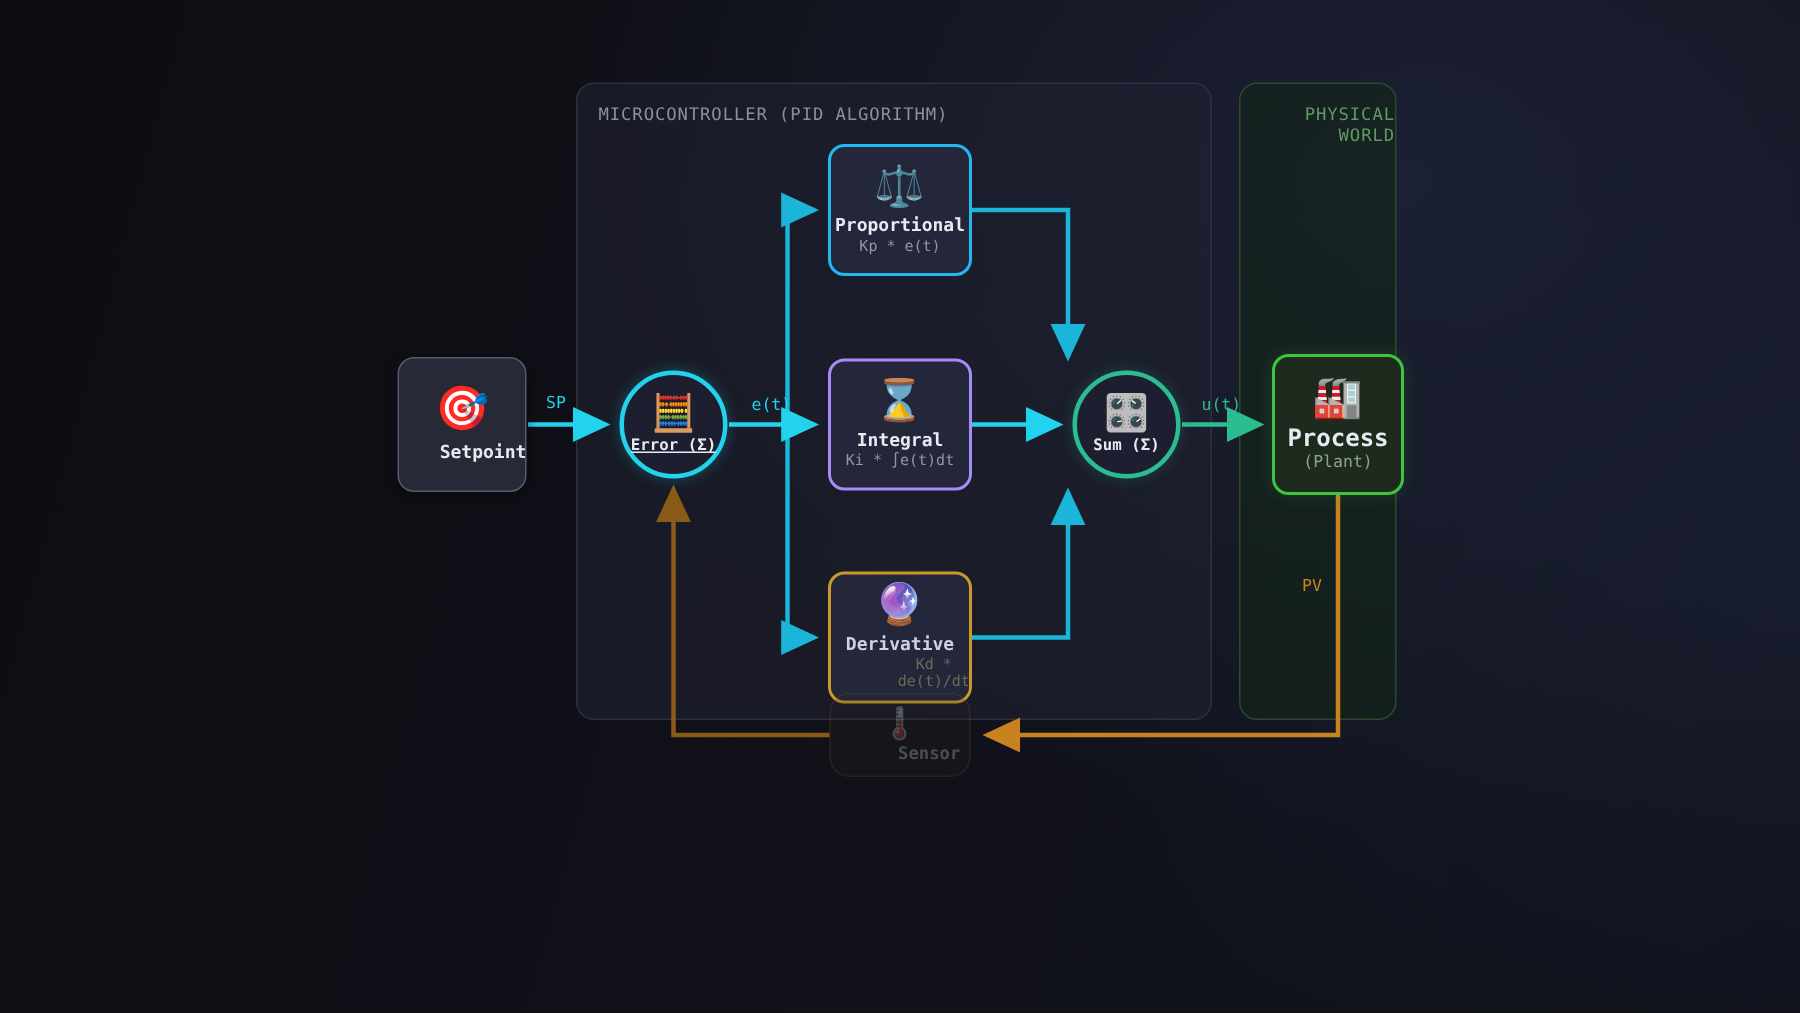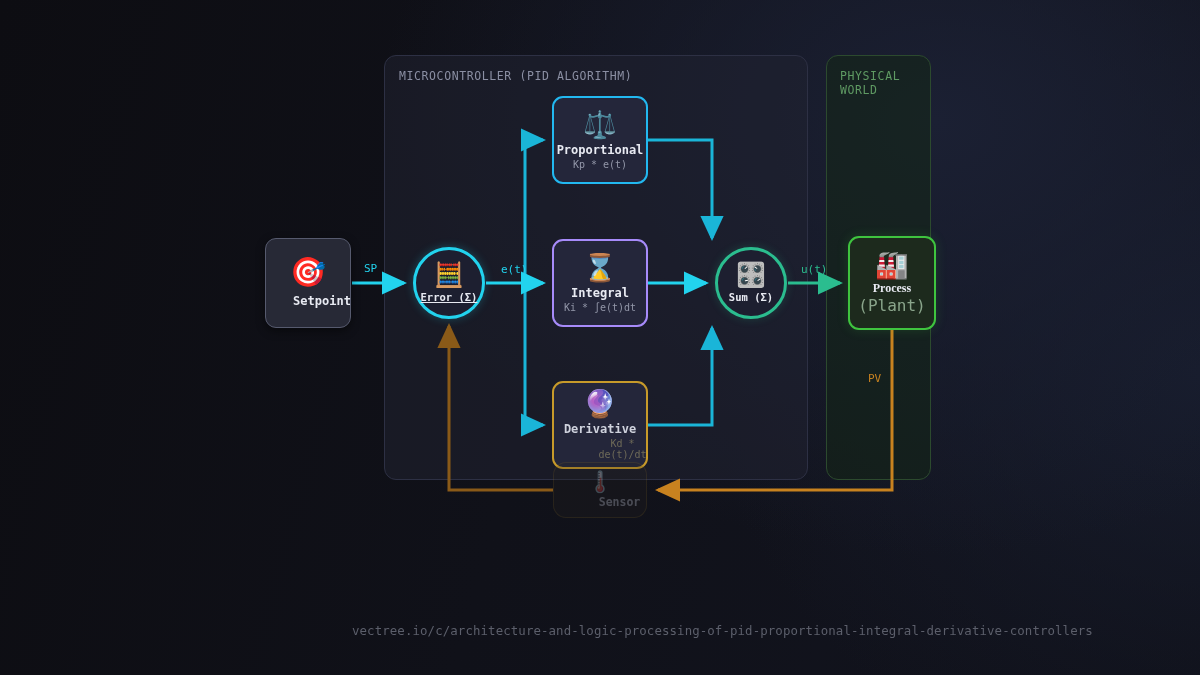--- a/index.html
+++ b/index.html
@@ -47,21 +47,21 @@
   #footer-url {
     position: absolute; left: 352px; top: 623px;
     color: #5c5f6b; font-size: 12.4px; letter-spacing: 0.1px;
     white-space: nowrap;
   }
 
   
   #diagram { position: absolute; left: 0; top: 0; width: 1200px; height: 675px; }
 
   .zone {
-    position: absolute; border-radius: 12px;
+    position: absolute; border-radius: 12px; text-align: right;
   }
   #zone-mcu {
     left: 384px; top: 55px; width: 424px; height: 425px;
     background: rgba(32,34,49,0.55);
     border: 1px solid #2d3044;
   }
   #zone-world {
     left: 826px; top: 55px; width: 105px; height: 425px;
     background: rgba(20,38,21,0.55);
     border: 1px solid #2c4a2e;
@@ -144,42 +144,42 @@
   #node-sum .title { font-size: 10.5px; margin-top: 4px; }
 
   #node-process {
     left: 848px; top: 236px; width: 88px; height: 94px;
     border-radius: 11px;
     border: 2px solid #3fc43f;
     background: #1d2a1d;
     box-shadow: 0 0 12px rgba(63,196,63,0.18);
   }
   #node-process .emoji { font-size: 27px; }
-  #node-process .title { font-size: 12px; margin-top: 3px; font-family: Liberation Serif, serif; }
-  #node-process .formula { font-size: 16px; margin-top: 0; color: #8aa58b; }
+  #node-process .title { font-size: 16px; margin-top: 3px; }
+  #node-process .formula { font-size: 11px; margin-top: 0; color: #8aa58b; }
 
   
   #node-sensor {
     left: 553px; top: 462px; width: 94px; height: 56px;
     border-radius: 13px;
     border: 1px solid rgba(199,154,42,0.38);
     background: rgba(40,36,30,0.72);
     opacity: 0.30;
   }
   #node-sensor .emoji { font-size: 21px; }
   #node-sensor .title { font-size: 11.5px; margin-top: 2px; color: #cfd2dd; margin-left: 39px; }
 
   
   .edge-label {
     position: absolute; font-size: 11px; z-index: 7; white-space: nowrap;
   }
   #lbl-sp  { left: 364px; top: 262px; color: #22d3ee; }
   #lbl-et  { left: 501px; top: 263px; color: #22d3ee; }
   #lbl-ut  { left: 801px; top: 263px; color: #2bbd8f; }
-  #lbl-pv  { left: 868px; top: 372px; color: #c8821f; }
+  #lbl-pv  { left: 868px; top: 384px; color: #c8821f; }
 
   svg#wires { position: absolute; left: 0; top: 0; width: 1200px; height: 675px; z-index: 3; }
 </style>
 </head>
 <body>
 
 <div id="stage">
 
   <div id="diagram">
 
@@ -284,15 +284,14 @@
 
     <span class="edge-label" id="lbl-sp">SP</span>
     <span class="edge-label" id="lbl-et">e(t)</span>
     <span class="edge-label" id="lbl-ut">u(t)</span>
     <span class="edge-label" id="lbl-pv">PV</span>
   </div>
 
   <div id="left-panel">
   </div>
 
-  <div id="footer-url">vectree.io/c/architecture-and-logic-processing-of-pid-proportional-integral-derivative-controllers</div>
 
 </div>
 
 </body></html>

